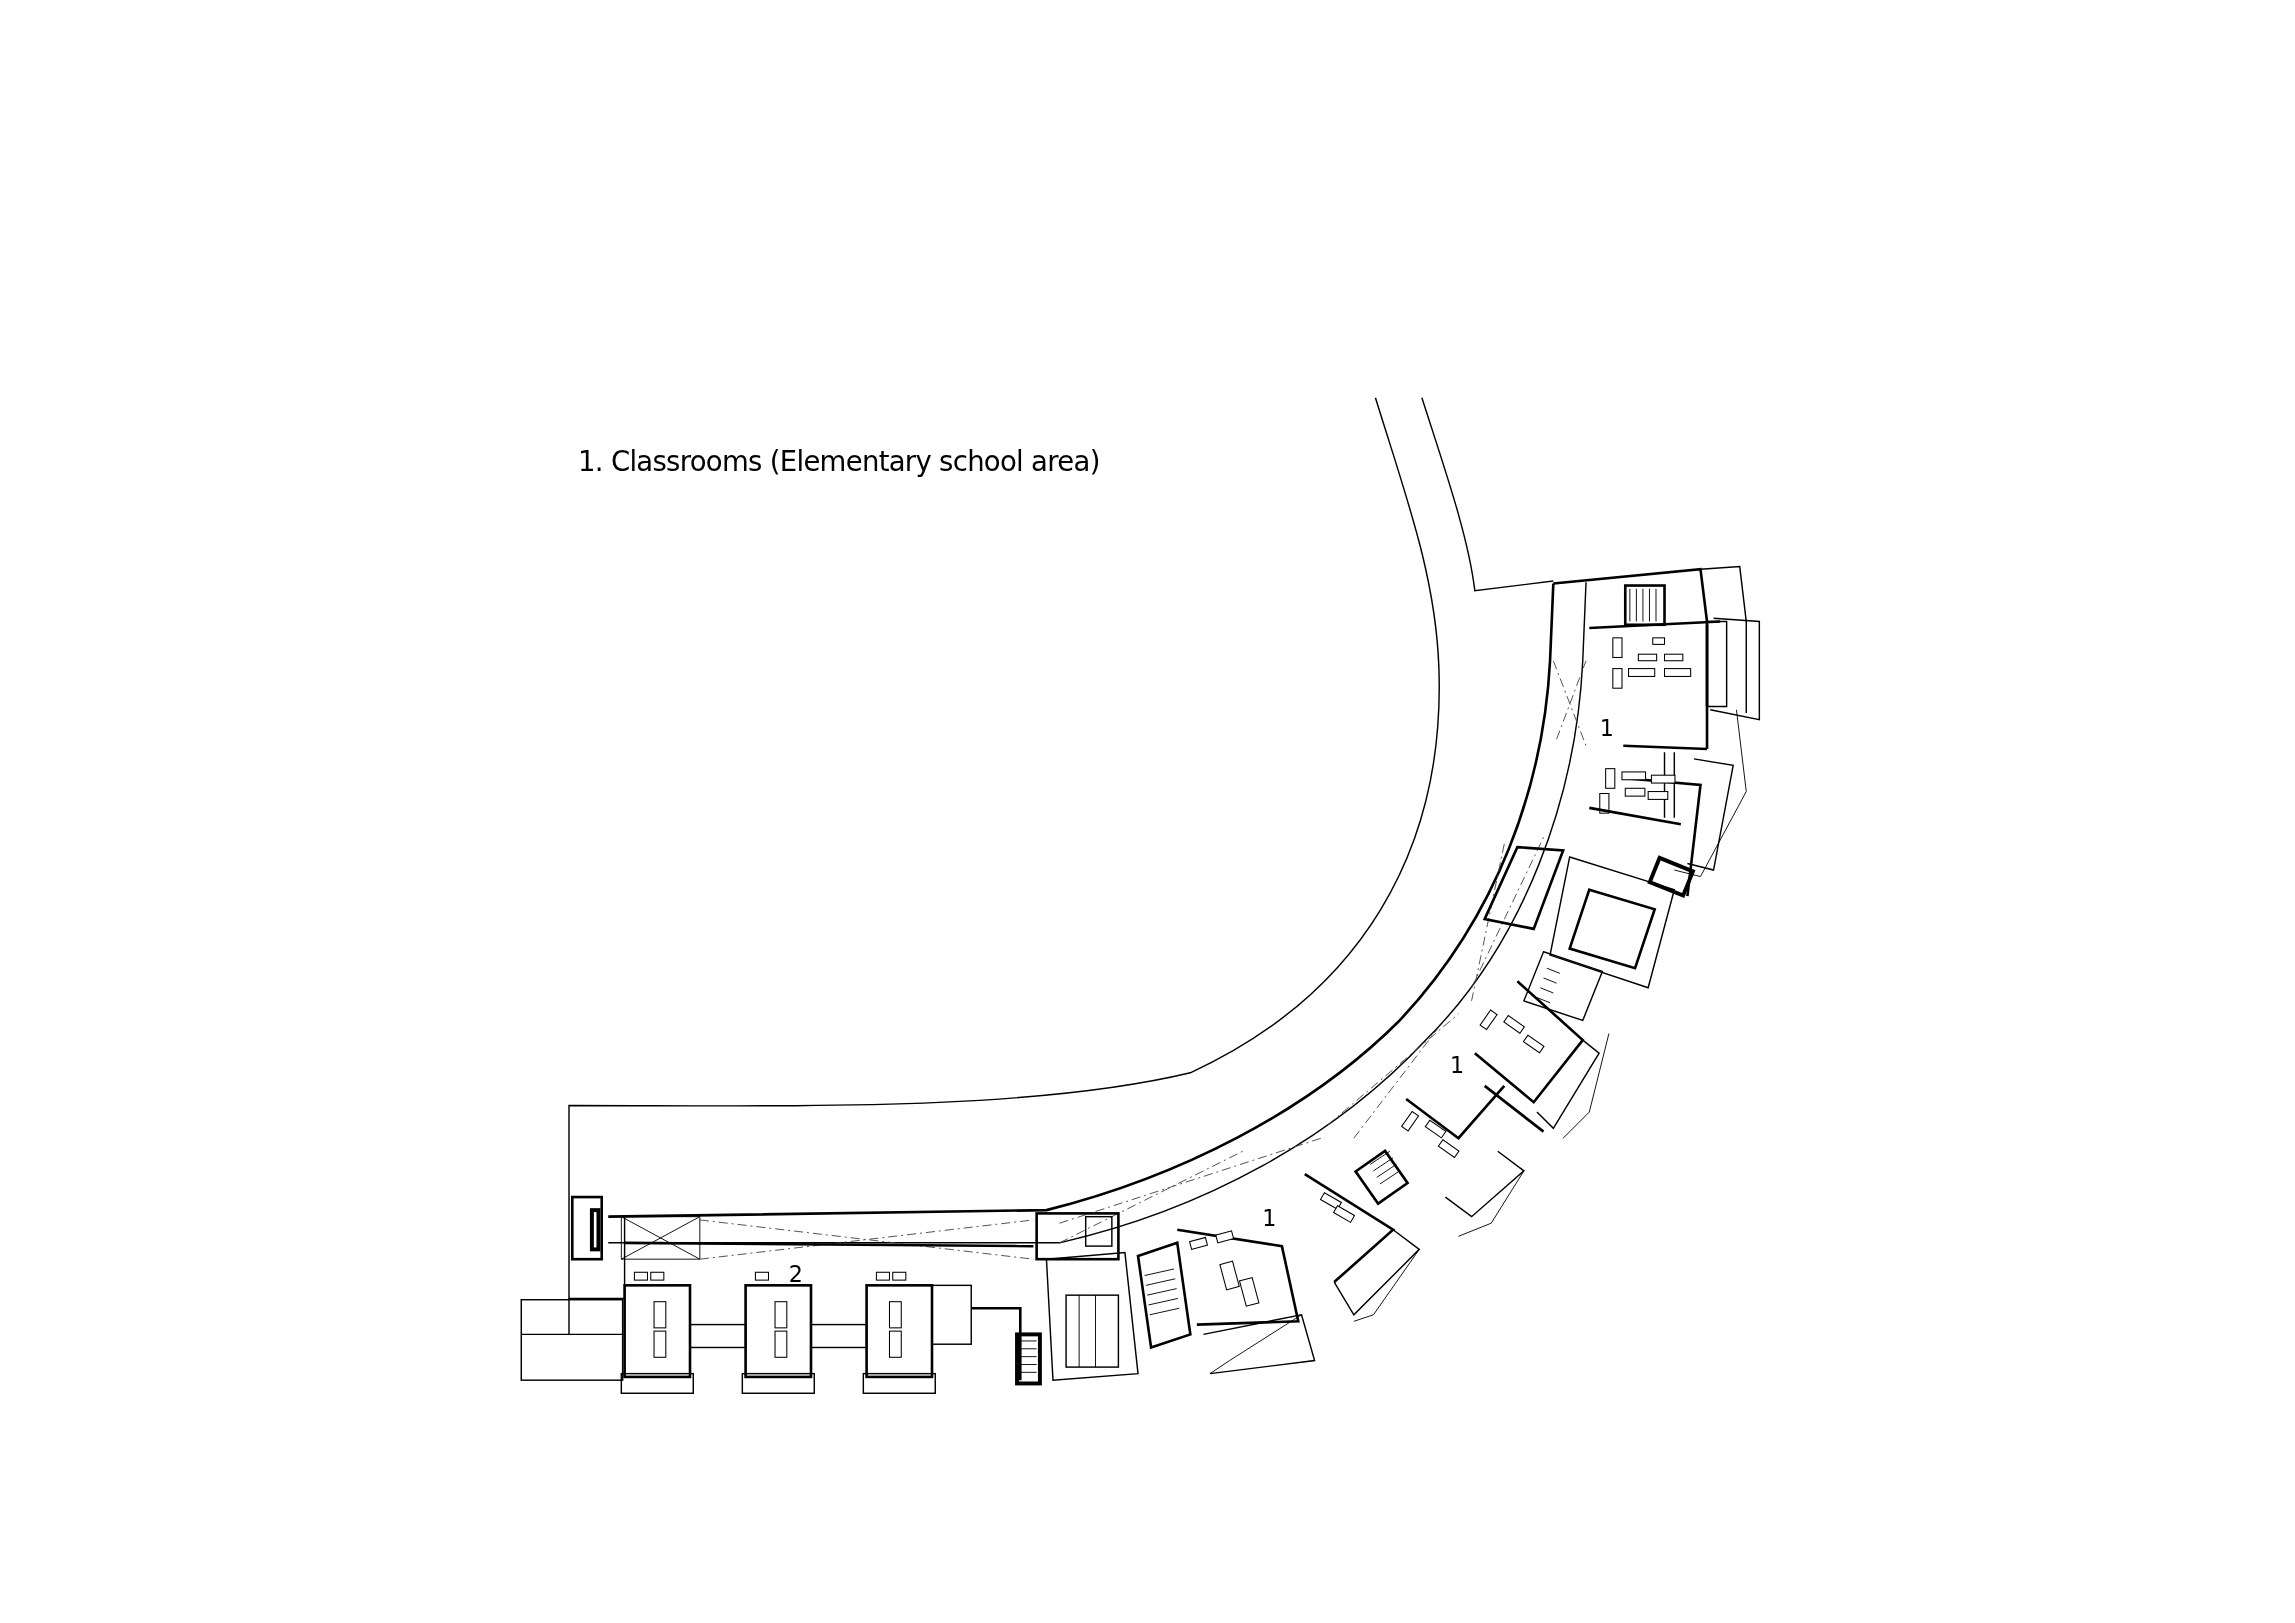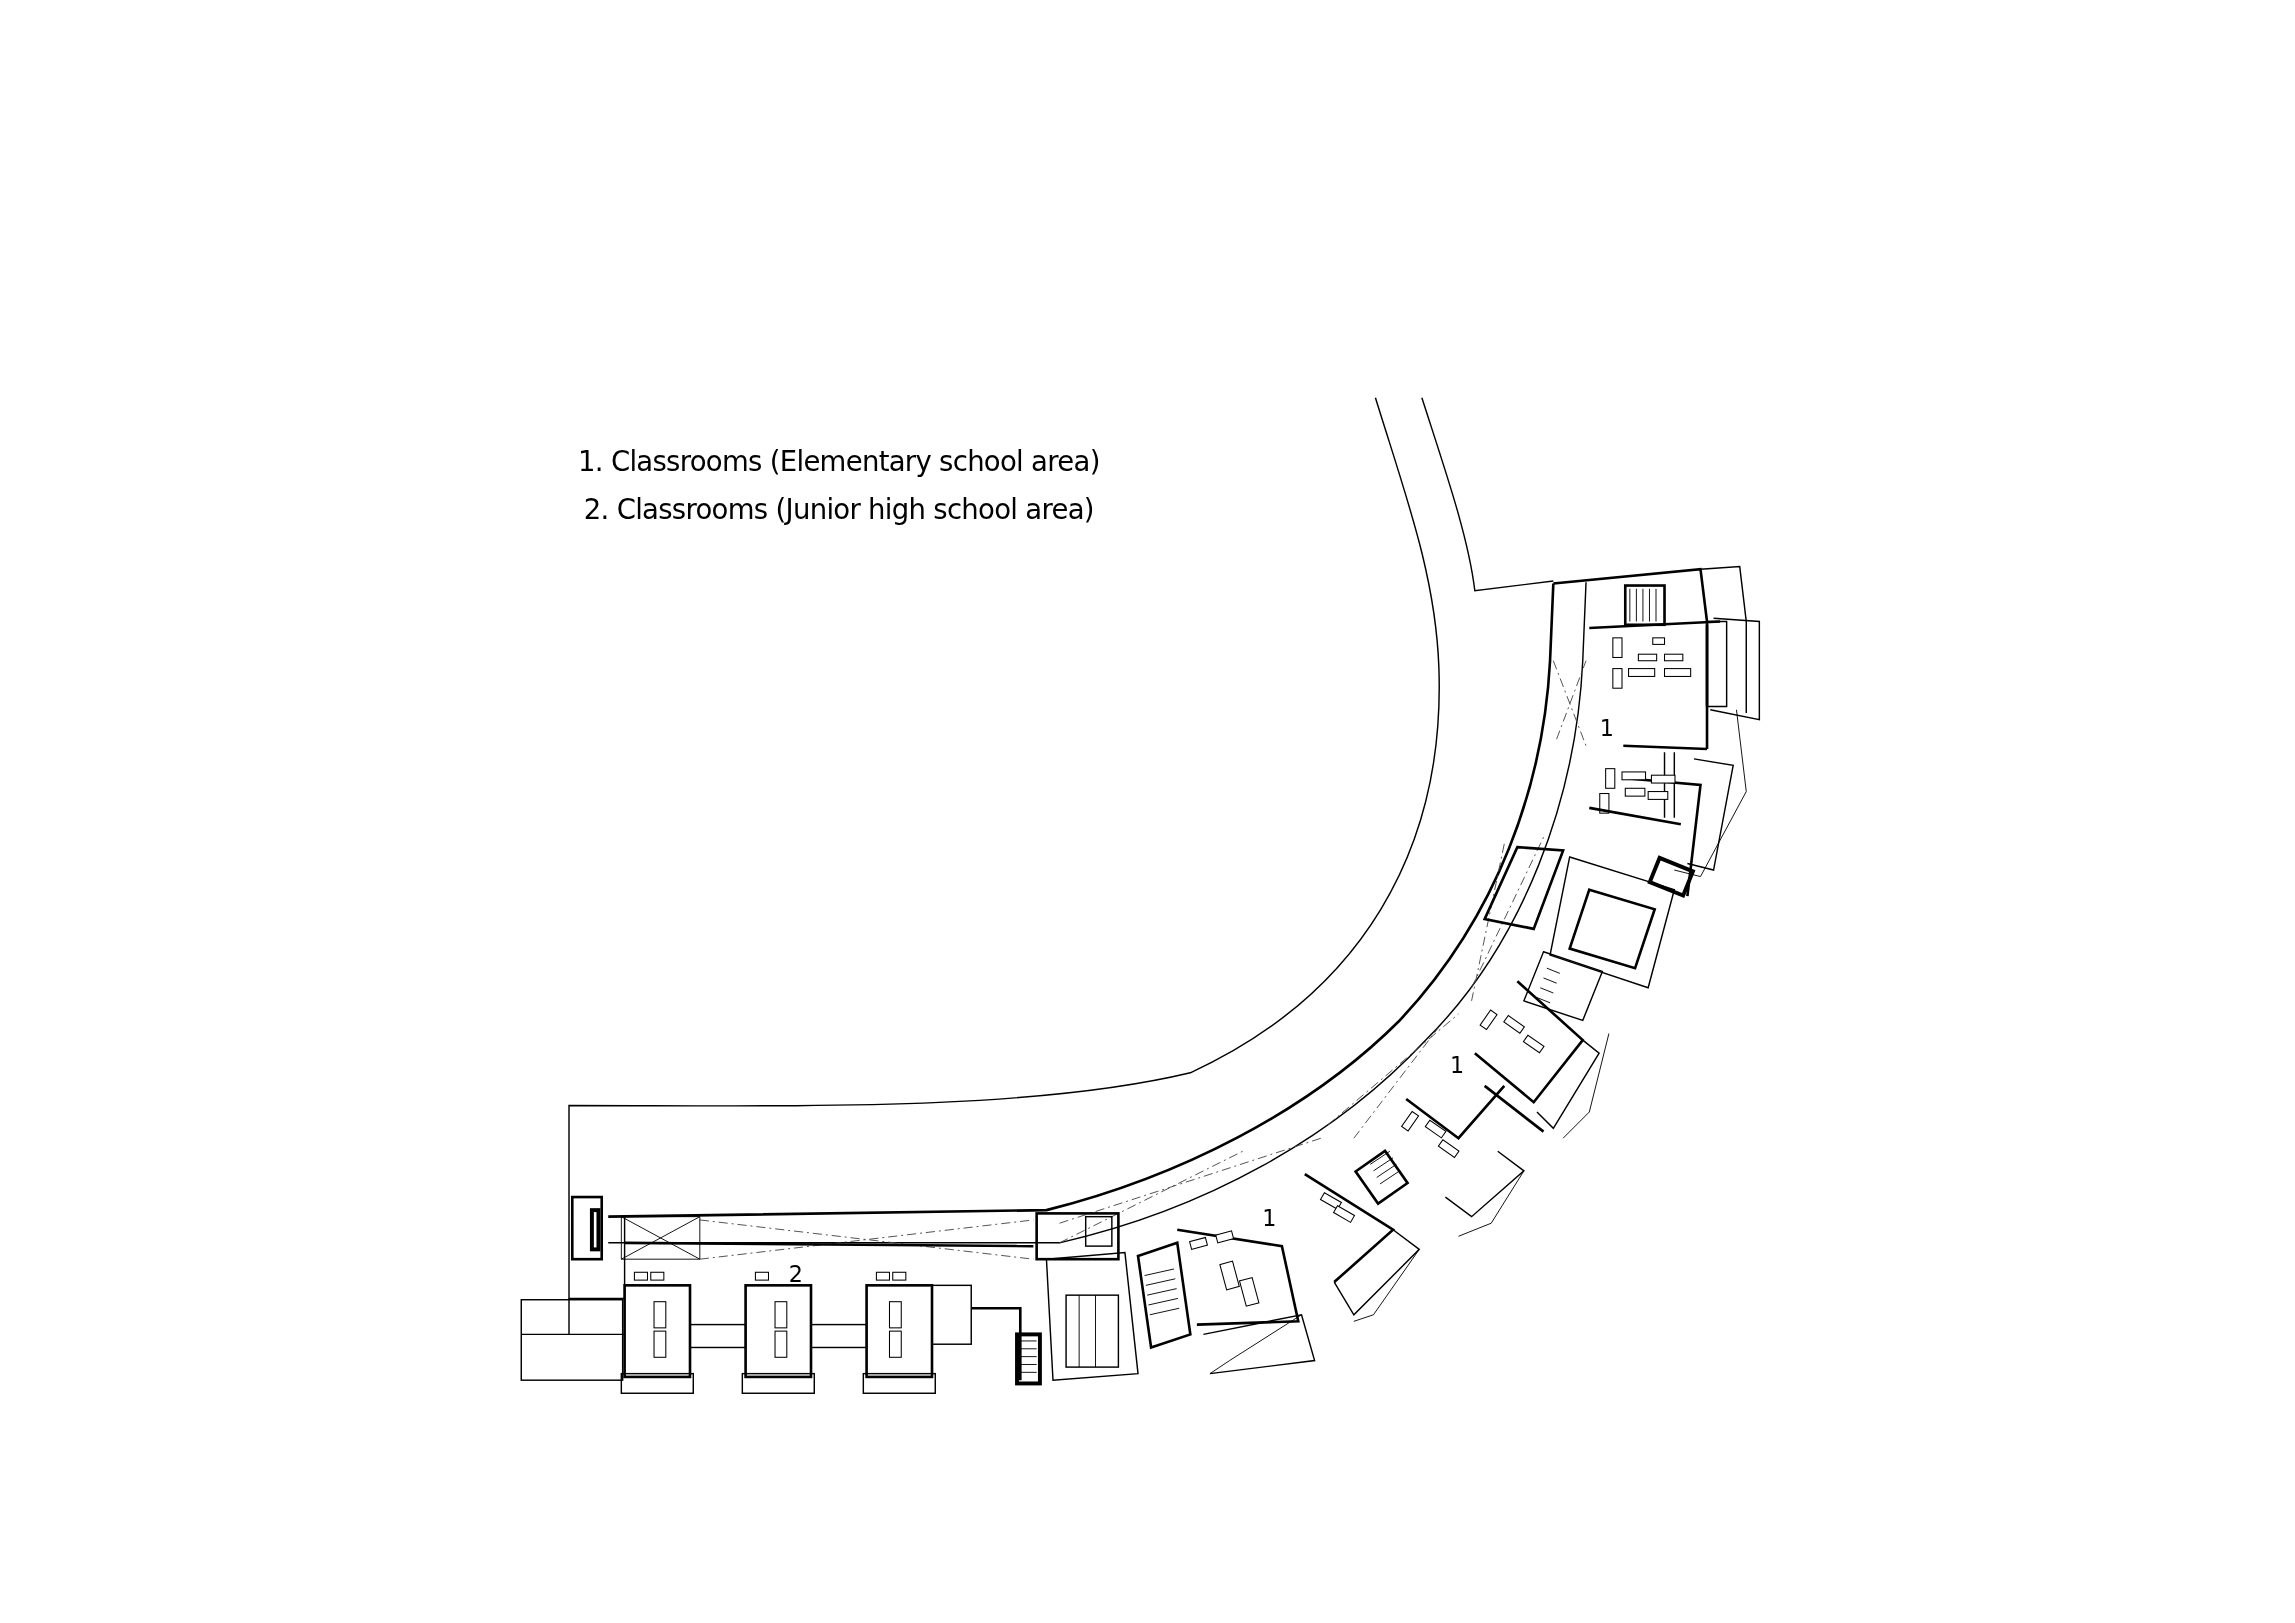--- a/index.html
+++ b/index.html
@@ -1,33 +1,32 @@
 <!DOCTYPE html>
 <html style="font-size:10.5px"><head>
 <meta charset="utf-8">
 <style>
   html, body { margin:0; padding:0; background:#ffffff; }
   body { width:2295px; height:1623px; position:relative; overflow:hidden; font-family:"DejaVu Sans", sans-serif; }
   .legend { position:absolute; left:578px; top:437px; color:#000; font-size:27.5px; line-height:48px; font-family:"DejaVu Sans", sans-serif; letter-spacing:-0.7px; }
-  .legend div { white-space:nowrap;text-align:center; }
+  .legend div { white-space:nowrap; }
   svg#plan { position:absolute; left:0; top:0; }
   .lbl { font-family:"DejaVu Sans", sans-serif; font-size:34px; fill:#000; }
   .w { fill:none; stroke:#000; stroke-width:2.2; }
   .wt { fill:none; stroke:#000; stroke-width:4; }
   .wh { fill:none; stroke:#000; stroke-width:6; }
   .th { fill:none; stroke:#000; stroke-width:1.4; }
   .dash { fill:none; stroke:#444; stroke-width:1.4; stroke-dasharray:14 6 3 6; }
   .furn { fill:#fff; stroke:#000; stroke-width:1.6; }
 </style>
 </head>
 <body>
 
 <div class="legend">
   <div>1. Classrooms  (Elementary school area)</div>
-  <div>2. Classrooms (Junior high school area)</div>
 </div>
 
 <svg id="plan" width="2295" height="1623" viewBox="0 0 3509 2481" xmlns="http://www.w3.org/2000/svg">
 
   <g>
     <path class="w" d="M2103 608 C 2150 760, 2195 880, 2200 1020 C 2210 1300, 2080 1520, 1820 1640 C 1570 1700, 1200 1690, 870 1690 L 870 1830"></path>
     <path class="w" d="M2174 608 C 2210 720, 2245 820, 2255 903 L 2375 888"></path>
   </g>
 
   <g>

